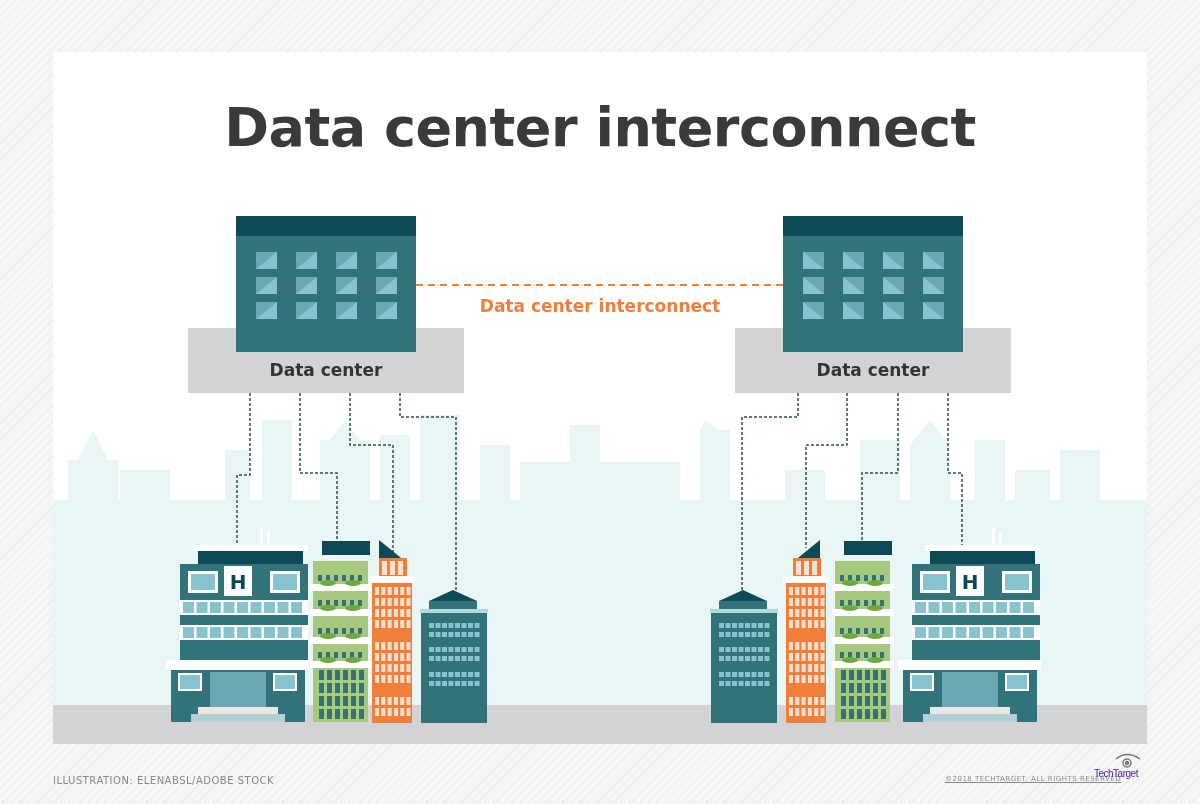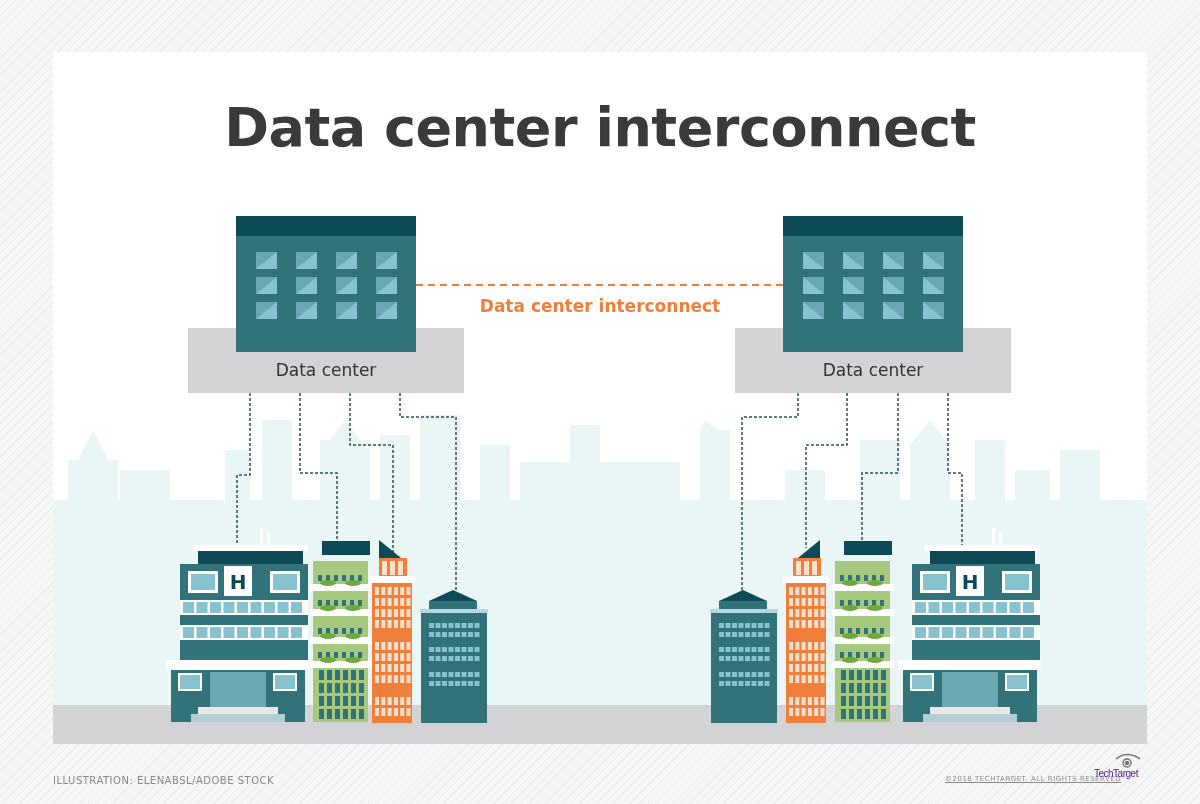--- a/index.html
+++ b/index.html
@@ -3,21 +3,21 @@
 <meta charset="utf-8">
 <style>
   html,body{margin:0;padding:0;}
   body{width:1200px;height:804px;overflow:hidden;position:relative;
     font-family:"DejaVu Sans",sans-serif;
     background-color:#f3f3f3;
     background-image:repeating-linear-gradient(135deg,#f6f6f6 0,#f6f6f6 5px,#ececec 5px,#ececec 6px);}
   .panel{position:absolute;left:53px;top:52px;width:1094px;height:692px;background:#ffffff;overflow:hidden;}
   .title{position:absolute;left:0;top:96px;width:1200px;text-align:center;font-size:54px;font-weight:bold;color:#3a3a3a;letter-spacing:-0.5px;}
   .scene{position:absolute;left:0;top:0;}
-  .dc-label{position:absolute;font-size:17px;font-weight:normal;color:#333;text-align:center;}
+  .dc-label{position:absolute;font-size:17px;font-weight:bold;color:#333;text-align:center;}
   .link-label{position:absolute;left:450px;top:296px;width:300px;text-align:center;font-size:17px;font-weight:bold;color:#f07f3c;}
   .credit{position:absolute;left:53px;top:775px;font-size:10px;color:#8a8a8a;letter-spacing:0.5px;}
   .copyright{position:absolute;left:945px;top:775px;font-size:7px;color:#8a8a8a;letter-spacing:0.5px;text-decoration:underline;}
   .brand{position:absolute;left:1094px;top:768px;font-size:10px;color:#4c1d95;font-family:"Liberation Sans",sans-serif;letter-spacing:-0.5px;}
 </style>
 </head>
 <body>
 
 <div class="panel"></div>
 

